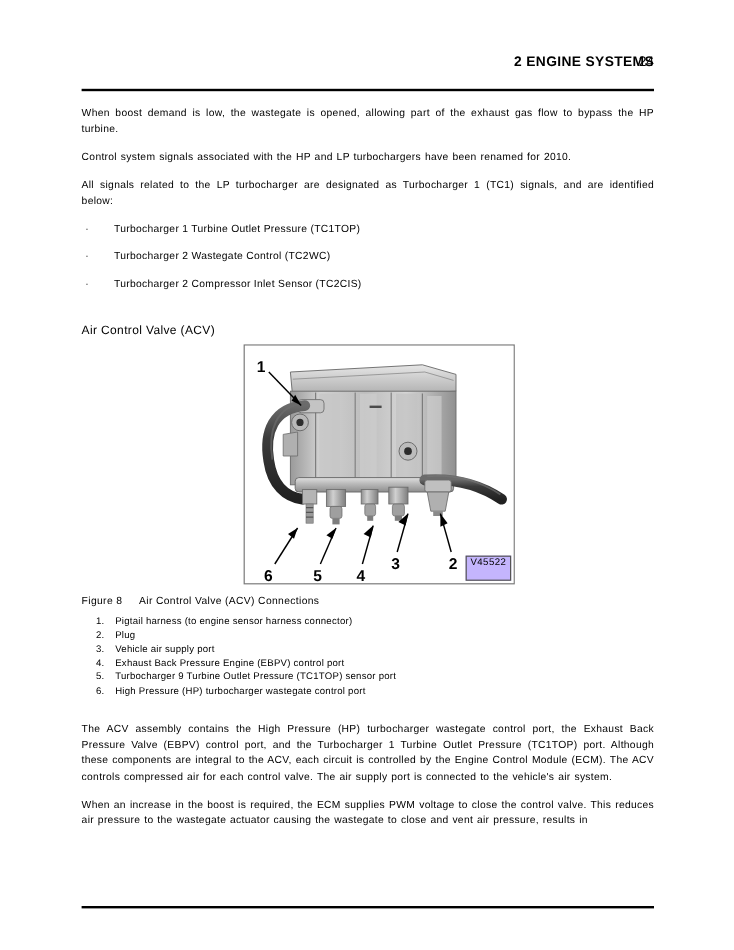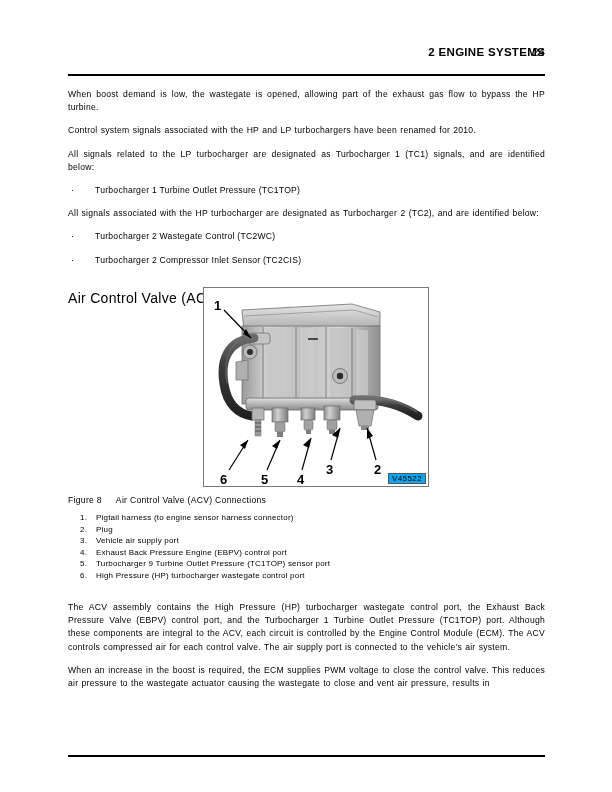--- a/index.html
+++ b/index.html
@@ -89,21 +89,21 @@
     letter-spacing: 0.25px;
   }
   .bullet-mark {
     position: absolute;
     left: 3px;
     top: 0;
     font-size: 8.6px;
   }
   .section-label {
     margin: 25px 0 6px 0;
-    font-size: 14px;
+    font-size: 10px;
     line-height: 13.2px;
     letter-spacing: 0.3px;
   }
 
   
   .figure-wrap {
     position: absolute;
     left: 203px;
     top: 287px;
     width: 226px;
@@ -115,23 +115,23 @@
     border: 1px solid #7a7a7a;
     background: #ffffff;
     overflow: hidden;
   }
   .figure-svg { display: block; }
   .figure-code {
     position: absolute;
     right: 2px;
     bottom: 2px;
     border: 1px solid #555;
-    padding: 0px 3px 0 3px;
+    padding: 0px 3px 10px 3px;
     font-size: 8px;
-    background: #0ea5e9;
+    background: #c4b5fd;
     letter-spacing: 0.4px;
   }
 
   
   .caption {
     position: absolute;
     left: 68px;
     top: 495px;
     font-size: 8.6px;
     letter-spacing: 0.3px;
@@ -182,21 +182,20 @@
 
     <p class="para">When boost demand is low, the wastegate is opened, allowing part of the exhaust gas flow to bypass the HP turbine.</p>
     <p class="para">Control system signals associated with the HP and LP turbochargers have been renamed for 2010.</p>
     <p class="para">All signals related to the LP turbocharger are designated as Turbocharger 1 (TC1) signals, and are identified below:</p>
 
     <div class="bullet-row">
       <span class="bullet-mark">·</span>
       <span>Turbocharger 1 Turbine Outlet Pressure (TC1TOP)</span>
     </div>
 
-    <p class="para">All signals associated with the HP turbocharger are designated as Turbocharger 2 (TC2), and are identified below:</p>
 
     <div class="bullet-row">
       <span class="bullet-mark">·</span>
       <span>Turbocharger 2 Wastegate Control (TC2WC)</span>
     </div>
 
     <div class="bullet-row">
       <span class="bullet-mark">·</span>
       <span>Turbocharger 2 Compressor Inlet Sensor (TC2CIS)</span>
     </div>

